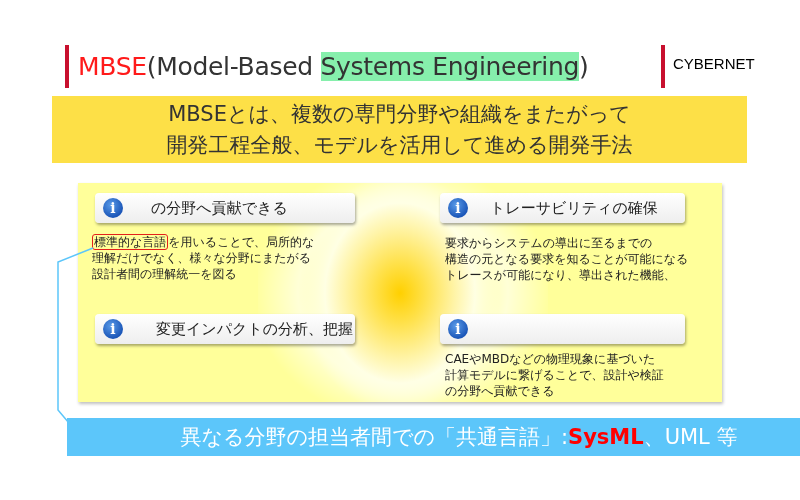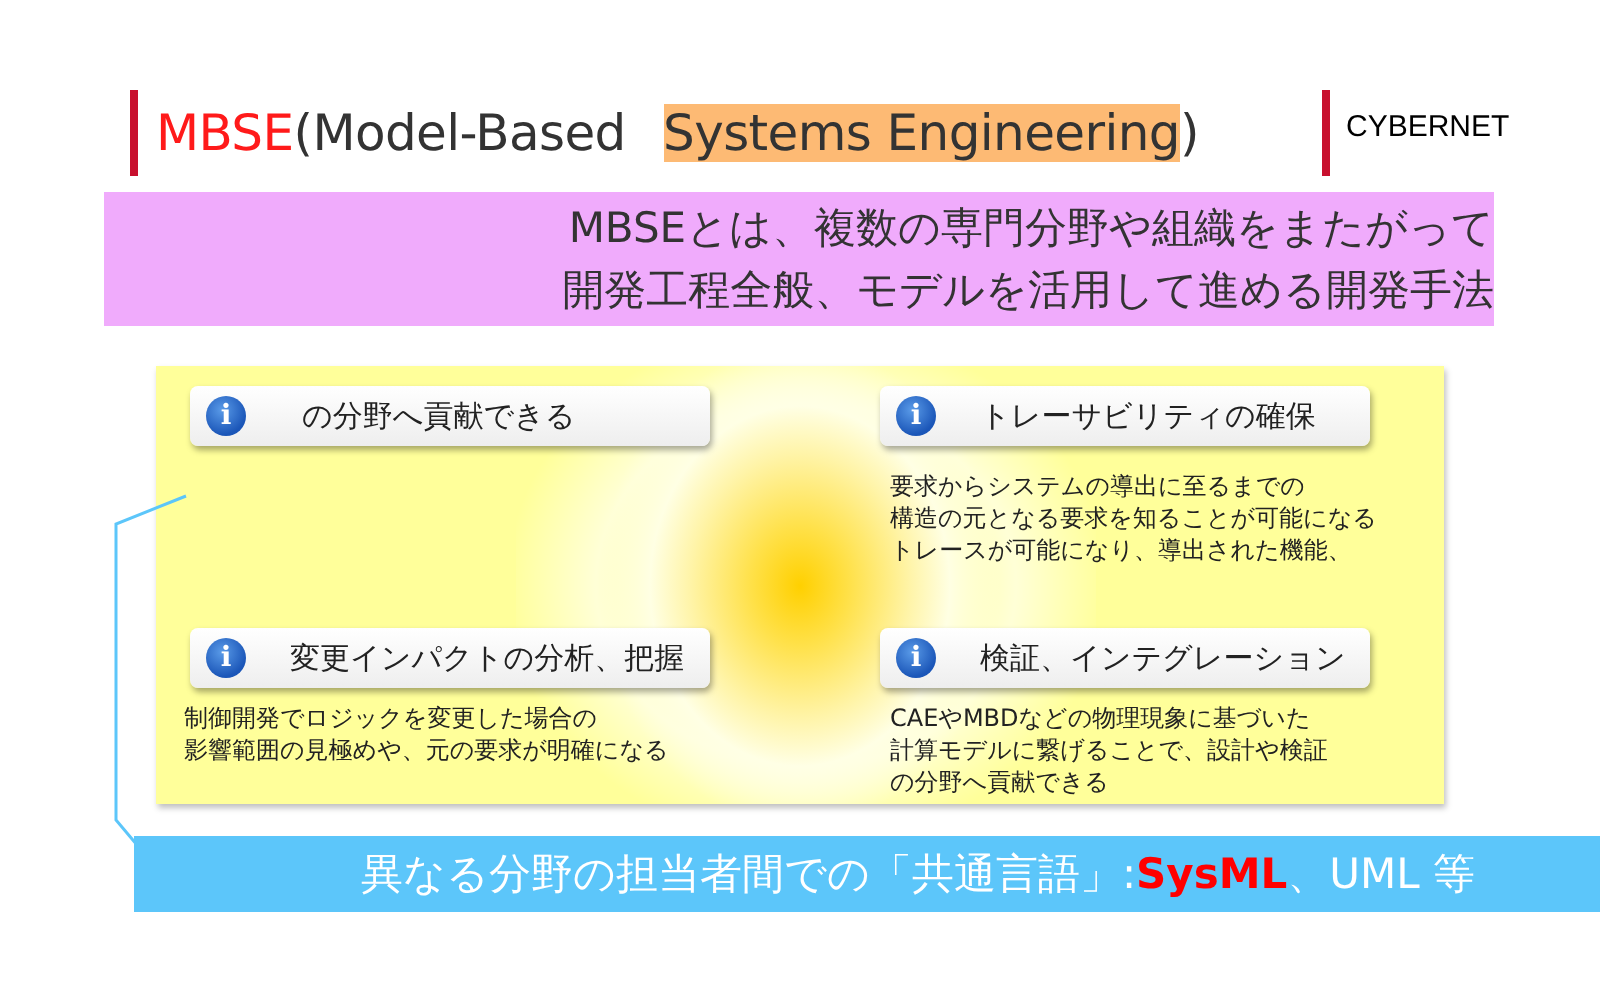--- a/index.html
+++ b/index.html
@@ -8,29 +8,29 @@
     background:#ffffff;
     font-family:"DejaVu Sans", "Liberation Sans", sans-serif;
     color:#222;
   }
   .title-bar { position:absolute; left:65px; top:45px; width:4px; height:43px; background:#c8102e; }
   .title {
     position:absolute; left:78px; top:48px; height:38px; line-height:38px;
     font-size:25px; color:#333; white-space:nowrap; letter-spacing:-0.3px;
   }
   .title .mbse { color:#ff1a1a; font-weight:normal; }
-  .title .hl { background:#fdba74;margin-left:11px; }
+  .title .hl { background:#86efac; }
   .logo-bar { position:absolute; left:661px; top:45px; width:4px; height:43px; background:#c8102e; }
   .logo {
     position:absolute; left:673px; top:55px; font-size:15px; font-weight:normal;
     color:#000000; letter-spacing:0px; font-family:"Liberation Sans", sans-serif;
   }
   .banner {
     position:absolute; left:52px; top:96px; width:695px; height:67px;
-    background:#f0abfc; text-align:right;
+    background:#fde047; text-align:center;
   }
   .banner div { font-size:21px; line-height:31px; color:#333; }
   .banner .l1 { margin-top:3px; }
 
   .panel {
     position:absolute; left:78px; top:183px; width:644px; height:219px;
     background:#ffff9a;
     box-shadow:1px 2px 3px rgba(0,0,0,0.25);
     overflow:hidden;
   }
@@ -85,43 +85,43 @@
 </div>
 
 <div class="panel">
   <div class="whiten"></div>
   <div class="glow"></div>
 
   <div class="card-header" style="left:17px; top:10px; width:260px;">
     <div class="icon">i</div>
     <div class="label" style="left:56px;">の分野へ貢献できる</div>
   </div>
+  <div class="card-body" style="left:14px; top:51px;">
+    <div><span class="boxed">標準的な言語</span><span>を用いることで、局所的な</span></div>
+    <div>理解だけでなく、様々な分野にまたがる</div>
+    <div>設計者間の理解統一を図る</div>
+  </div>
 
   <div class="card-header" style="left:362px; top:10px; width:245px;">
     <div class="icon">i</div>
     <div class="label" style="left:50px;">トレーサビリティの確保</div>
   </div>
   <div class="card-body" style="left:367px; top:52px;">
     <div>要求からシステムの導出に至るまでの</div>
     <div>構造の元となる要求を知ることが可能になる</div>
     <div>トレースが可能になり、導出された機能、</div>
   </div>
 
   <div class="card-header" style="left:17px; top:131px; width:260px;">
     <div class="icon">i</div>
-    <div class="label" style="left:50px;">変更インパクトの分析、把握</div>
-  </div>
-  <div class="card-body" style="left:14px; top:168px;">
-    <div>制御開発でロジックを変更した場合の</div>
-    <div>影響範囲の見極めや、元の要求が明確になる</div>
+    <div class="label" style="left:61px;">変更インパクトの分析、把握</div>
   </div>
 
   <div class="card-header" style="left:362px; top:131px; width:245px;">
     <div class="icon">i</div>
-    <div class="label" style="left:50px;">検証、インテグレーション</div>
   </div>
   <div class="card-body" style="left:367px; top:168px;">
     <div>CAEやMBDなどの物理現象に基づいた</div>
     <div>計算モデルに繋げることで、設計や検証</div>
     <div>の分野へ貢献できる</div>
   </div>
 </div>
 
 <svg class="bracket" width="800" height="500">
   <polyline points="93,248 58,262 58,410 74,429" fill="none" stroke="#5cc6fa" stroke-width="1.5"></polyline>

